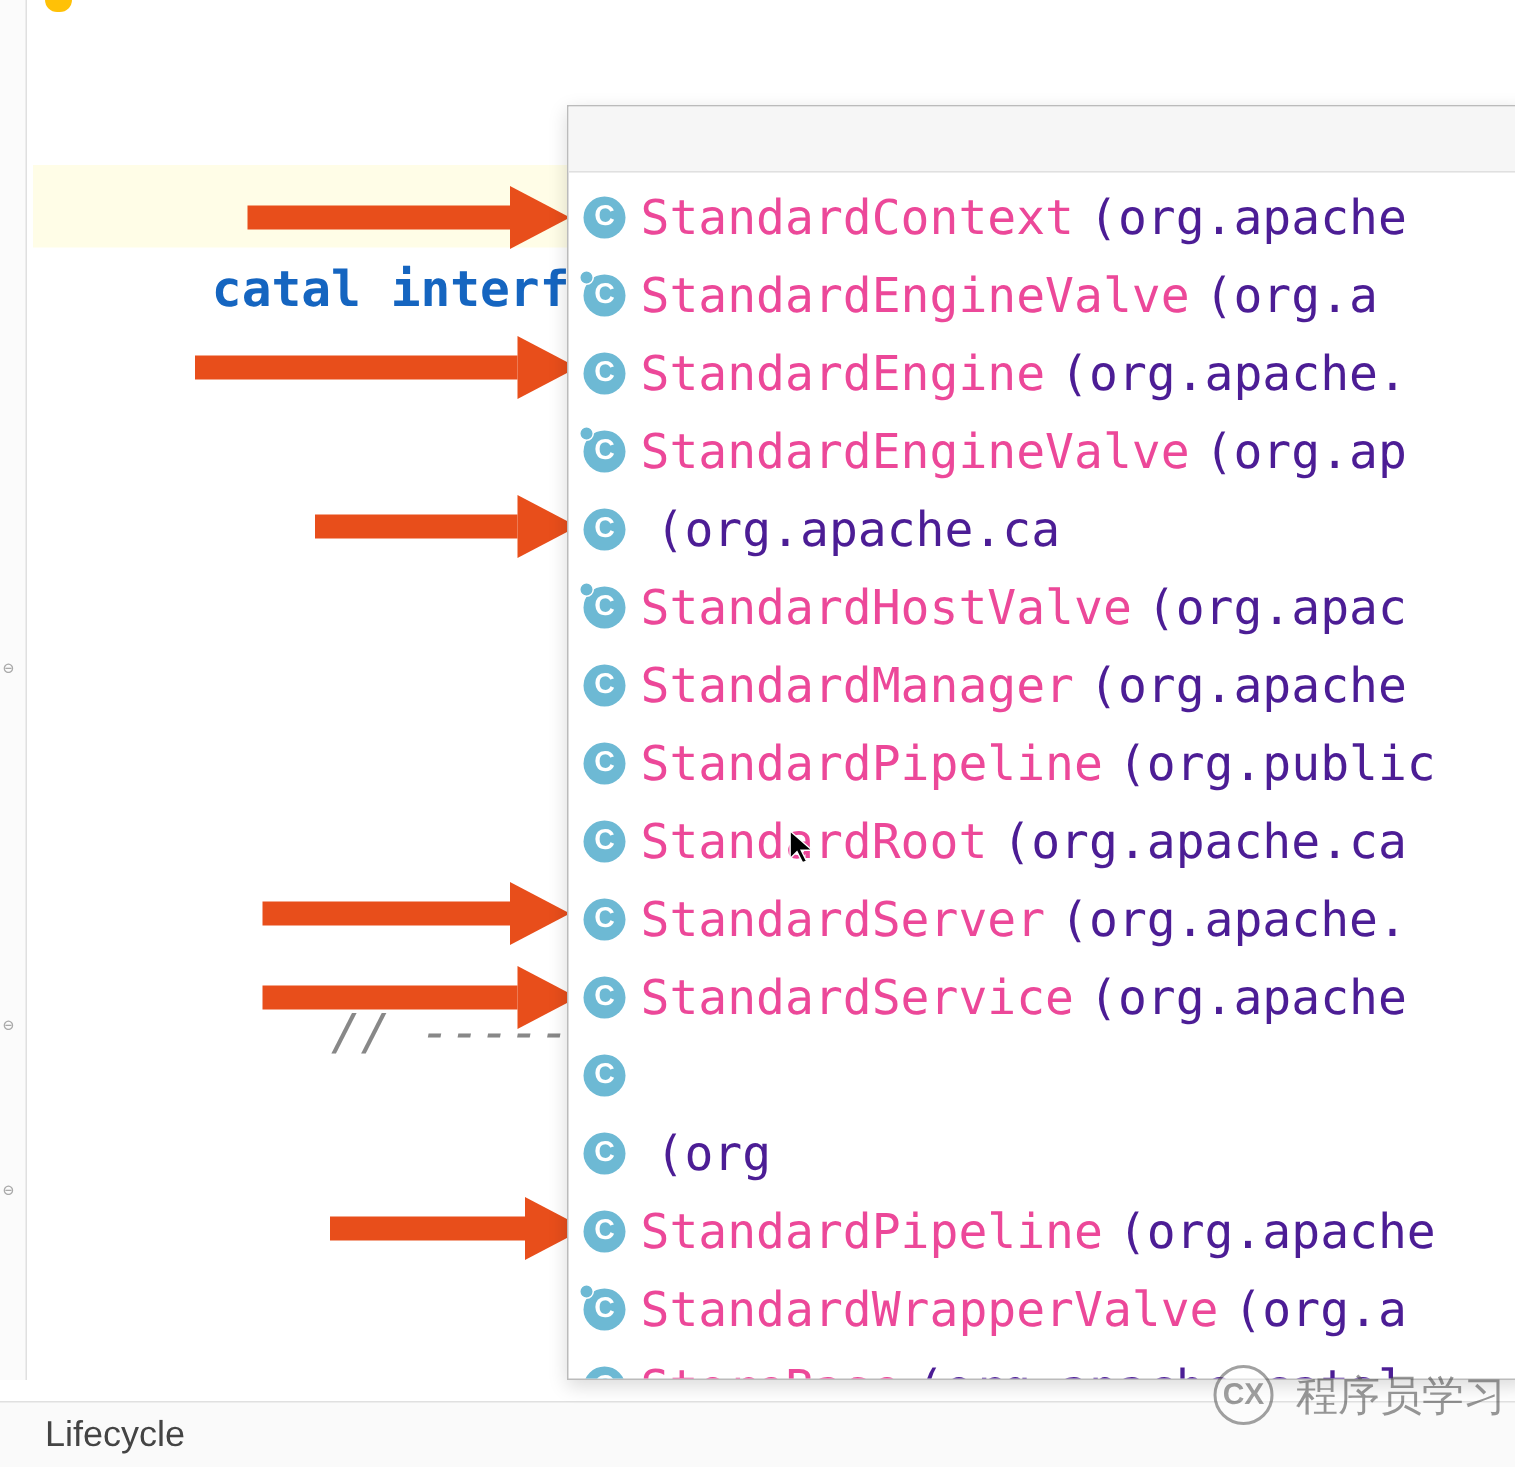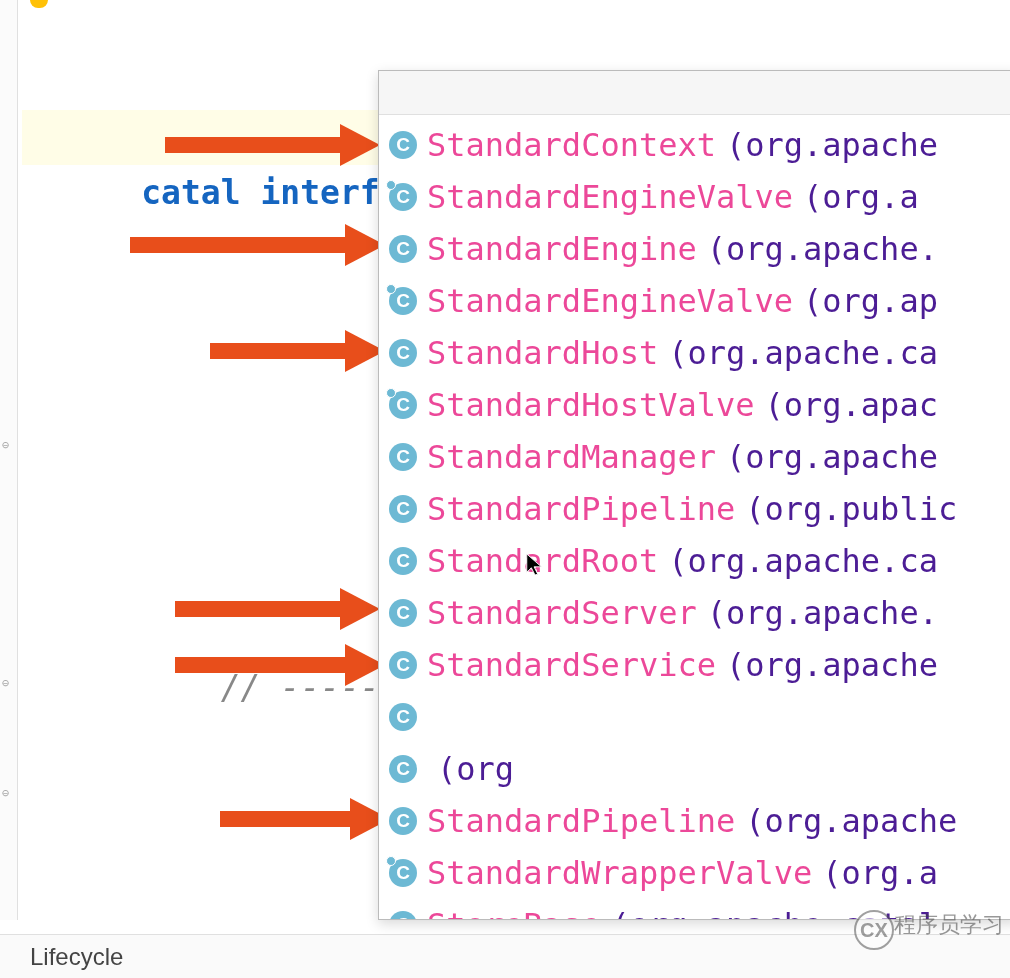--- a/index.html
+++ b/index.html
@@ -150,35 +150,35 @@
     width: 22px; height: 26px;
     pointer-events: none;
   }
   .cursor svg { width: 100%; height: 100%; }
   
   .watermark {
     position: absolute;
     right: 6px; bottom: 28px;
     z-index: 40;
     display: flex;
-    align-items: flex-start;
-    gap: 0;
+    align-items: flex-end;
+    gap: 15px;
     opacity: 0.55;
     font-family: Arial, sans-serif;
     margin-left: 20px;
   }
   .wm-logo {
     width: 40px; height: 40px;
     border: 2px solid #555;
     border-radius: 50%;
     display: flex; align-items: center; justify-content: center;
     font-weight: bold; color: #555; font-size: 20px;
     background: #fff;
   }
-  .wm-text { color: #444; font-size: 22px; }
+  .wm-text { color: #444; font-size: 28px; }
 </style>
 </head>
 <body>
 
 <div class="editor">
   <div class="gutter">
     <span class="fold-mark" style="top:438px;">⊖</span>
     <span class="fold-mark" style="top:676px;">⊖</span>
     <span class="fold-mark" style="top:786px;">⊖</span>
   </div>
@@ -255,21 +255,20 @@
         <span class="cls-name">StandardEngine</span>
         <span class="cls-pkg">(org.apache.</span>
       </div>
       <div class="popup-item">
         <div class="cls-icon inner-icon">C<div class="dot"></div></div>
         <span class="cls-name">StandardEngineValve</span>
         <span class="cls-pkg">(org.ap</span>
       </div>
       <div class="popup-item">
         <div class="cls-icon">C</div>
-        <span class="cls-name">StandardHost</span>
         <span class="cls-pkg">(org.apache.ca</span>
       </div>
       <div class="popup-item">
         <div class="cls-icon inner-icon">C<div class="dot"></div></div>
         <span class="cls-name">StandardHostValve</span>
         <span class="cls-pkg">(org.apac</span>
       </div>
       <div class="popup-item">
         <div class="cls-icon">C</div>
         <span class="cls-name">StandardManager</span>

